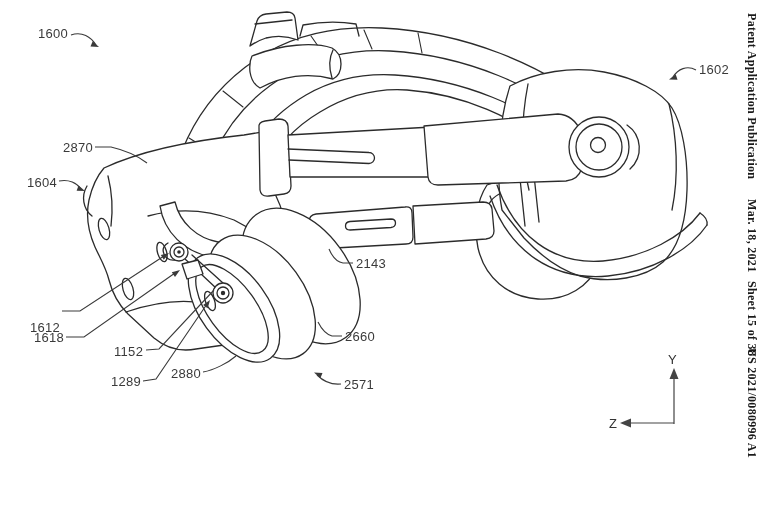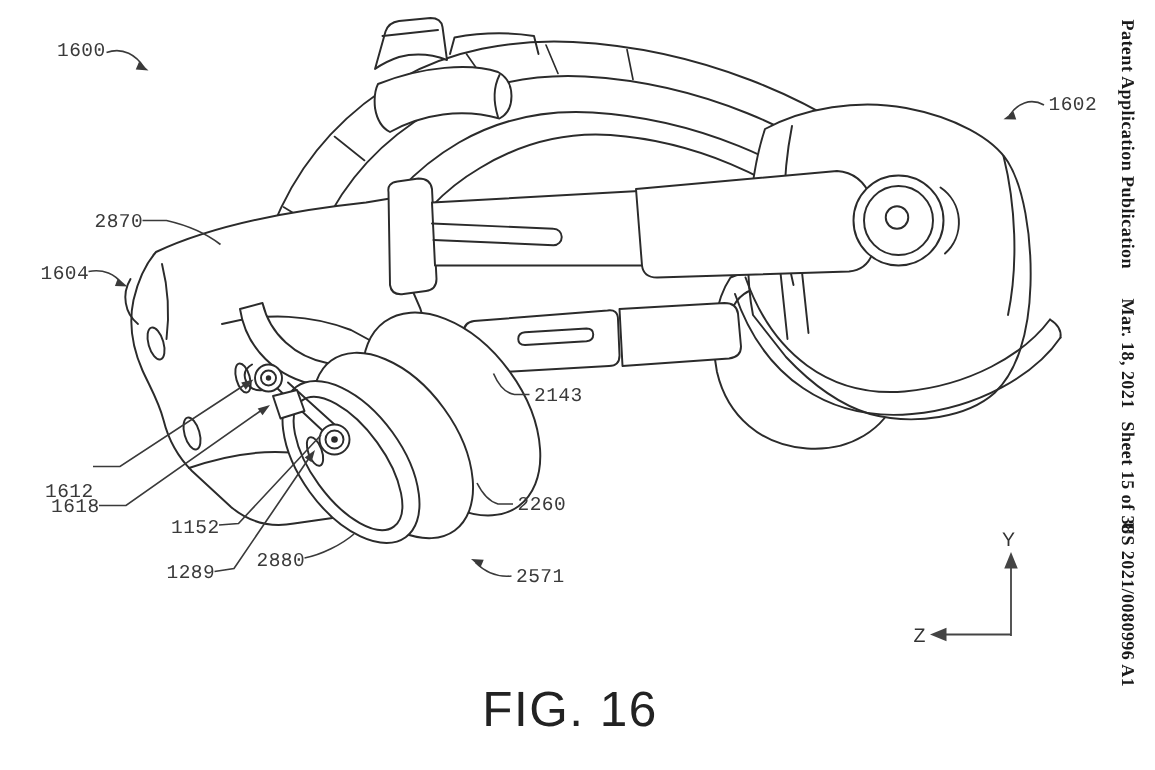--- a/index.html
+++ b/index.html
@@ -1,20 +1,20 @@
 <!DOCTYPE html>
 <html><head>
 <meta charset="utf-8">
 <style>
   html,body{margin:0;padding:0;background:#fff;}
   .page{position:relative;width:770px;height:513px;background:#fff;overflow:hidden;
         font-family:"Liberation Sans", sans-serif;}
   .drawing{position:absolute;left:0;top:0;width:770px;height:513px;}
   .ref{position:absolute;font-size:13px;color:#3a3a3a;letter-spacing:.3px;
-       font-family:Liberation Mono, monospace;white-space:nowrap;}
+       font-family:Liberation Sans, sans-serif;white-space:nowrap;}
   .axis-label{position:absolute;font-size:13px;color:#333;
        font-family:"Liberation Sans", sans-serif;}
   .caption{position:absolute;left:300px;top:454px;width:160px;text-align:center;
        font-size:33px;color:#222;letter-spacing:1px;
        font-family:"Liberation Sans", sans-serif;}
   .side{position:absolute;left:739px;width:20px;writing-mode:vertical-rl;
        text-orientation:mixed;font-family:"Liberation Serif", serif;font-weight:bold;
        font-size:12px;color:#1a1a1a;letter-spacing:.3px;white-space:nowrap;}
   .side .gap{margin-inline-start:9px;}
   .s1{top:13px;}  .s2{top:199px;}  .s3{top:348px;}
@@ -148,28 +148,27 @@
 
   <div class="ref" style="left:38px;top:26px">1600</div>
   <div class="ref" style="left:699px;top:62px">1602</div>
   <div class="ref" style="left:27px;top:175px">1604</div>
   <div class="ref" style="left:63px;top:140px">2870</div>
   <div class="ref" style="left:30px;top:320px">1612</div>
   <div class="ref" style="left:34px;top:330px">1618</div>
   <div class="ref" style="left:114px;top:344px">1152</div>
   <div class="ref" style="left:111px;top:374px">1289</div>
   <div class="ref" style="left:171px;top:366px">2880</div>
-  <div class="ref" style="left:345px;top:329px">2260</div>
+  <div class="ref" style="left:345px;top:329px">2660</div>
   <div class="ref" style="left:356px;top:256px">2143</div>
   <div class="ref" style="left:344px;top:377px">2571</div>
 
   <div class="axis-label" style="left:668px;top:352px">Y</div>
   <div class="axis-label" style="left:609px;top:416px">Z</div>
 
-  <div class="caption">FIG. 16</div>
 
   <div class="side s1">Patent Application Publication</div>
   <div class="side s2">
     <span>Mar. 18, 2021</span><span class="gap">Sheet 15 of 38</span>
   </div>
   <div class="side s3">US 2021/0080996 A1</div>
 
 </div>
 
 </body></html>

